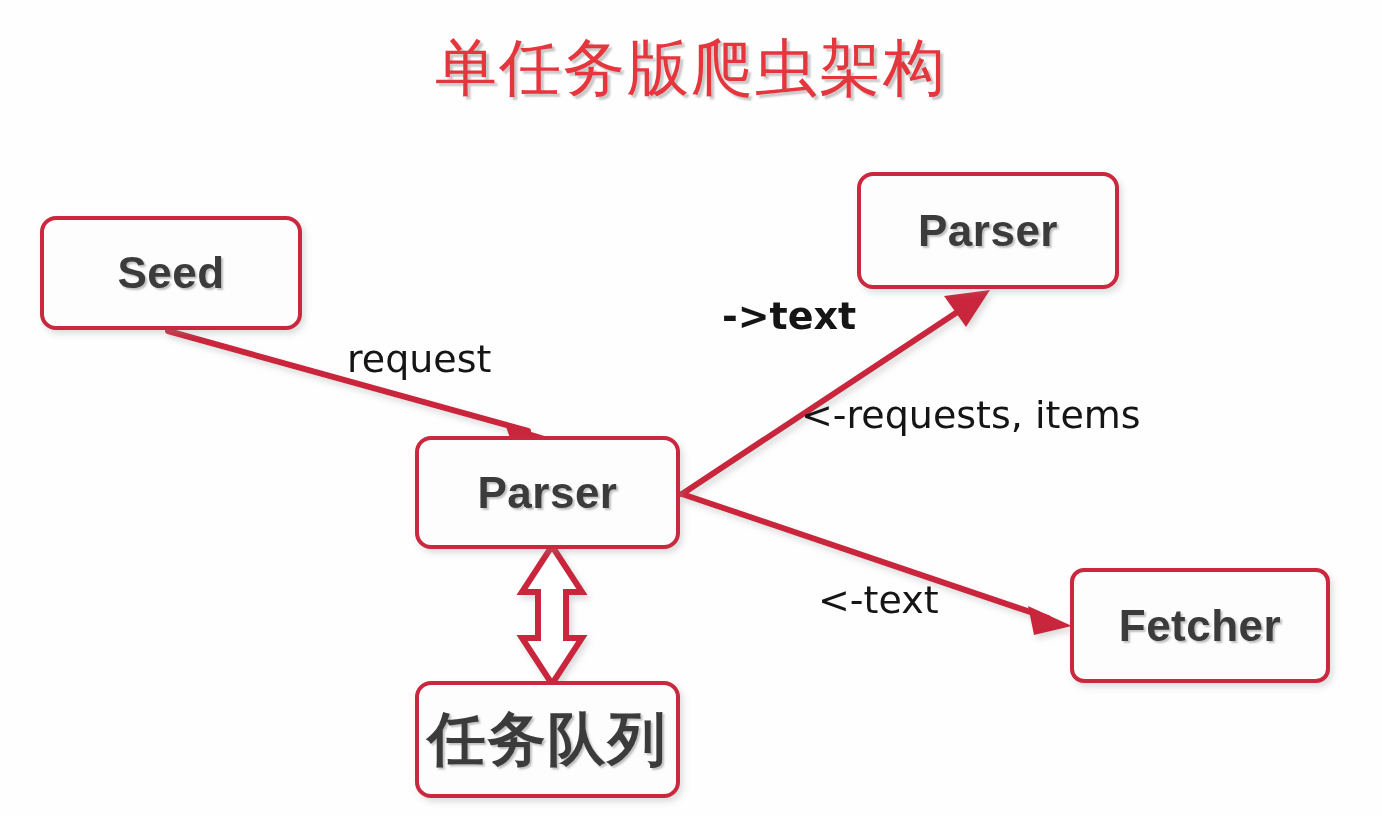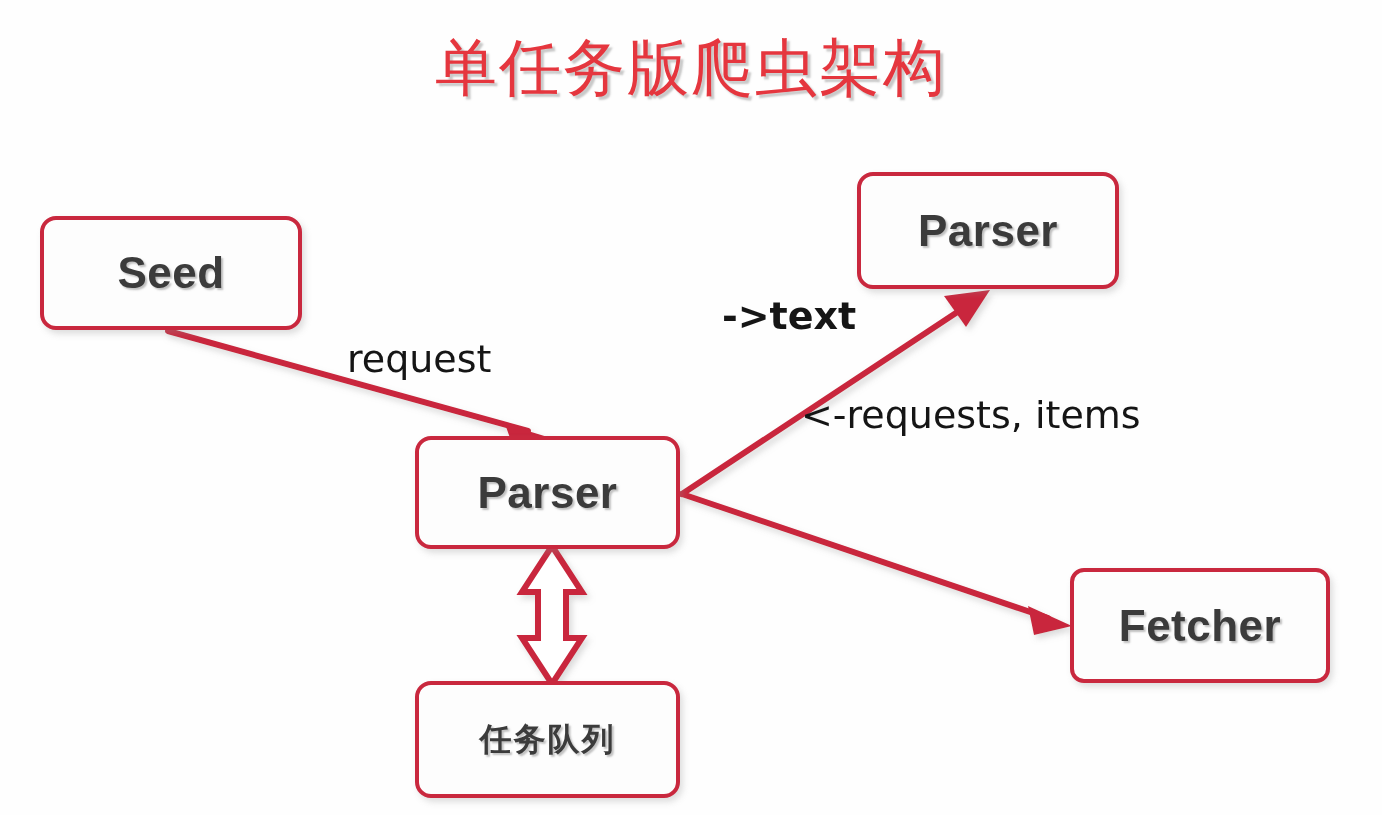--- a/index.html
+++ b/index.html
@@ -57,21 +57,21 @@
   .node-label {
     font-size: 44px;
     font-weight: bold;
     color: #3b3b3b;
     text-shadow: 2px 2px 2px rgba(140,140,140,0.55);
     white-space: nowrap;
     letter-spacing: 0.5px;
   }
   .node-label.cjk {
     font-family: Liberation Mono, monospace;
-    font-size: 32px;
+    font-size: 58px;
     letter-spacing: 2px;
   }
 
   #node-seed    { left: 40px;   top: 216px; width: 262px; height: 114px; }
   #node-parser  { left: 857px;  top: 172px; width: 262px; height: 117px; }
   #node-engine  { left: 415px;  top: 436px; width: 265px; height: 113px; }
   #node-fetcher { left: 1070px; top: 568px; width: 260px; height: 115px; border-radius: 14px; }
   #node-queue   { left: 415px;  top: 681px; width: 265px; height: 117px; }
 
   
@@ -142,14 +142,15 @@
     <span class="node-label">Fetcher</span>
   </div>
 
   <div class="node" id="node-queue">
     <span class="node-label cjk">任务队列</span>
   </div>
 
   <div class="edge-label" id="lbl-request">request</div>
   <div class="edge-label" id="lbl-totext">-&gt;text</div>
   <div class="edge-label" id="lbl-reqitems">&lt;-requests, items</div>
+  <div class="edge-label" id="lbl-fromtext">&lt;-text</div>
 
 </div>
 
 </body></html>

